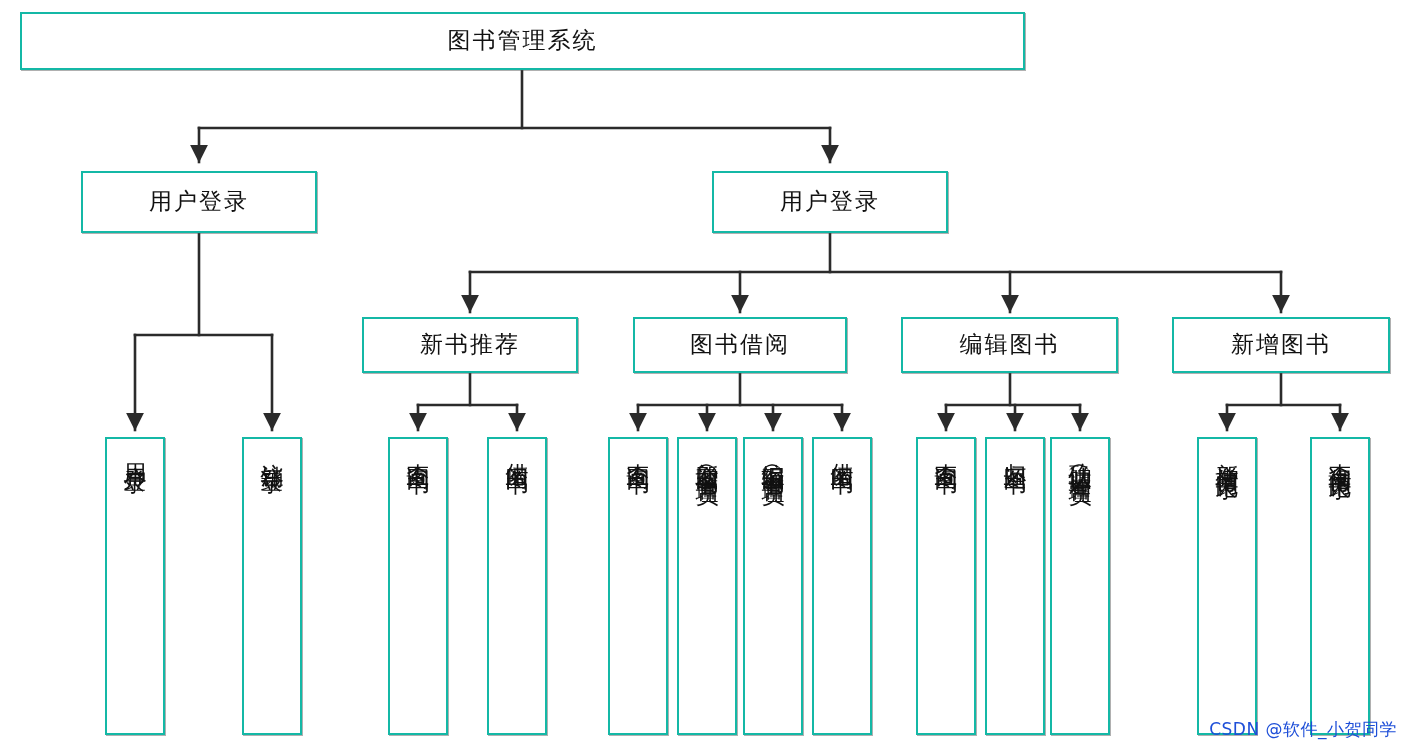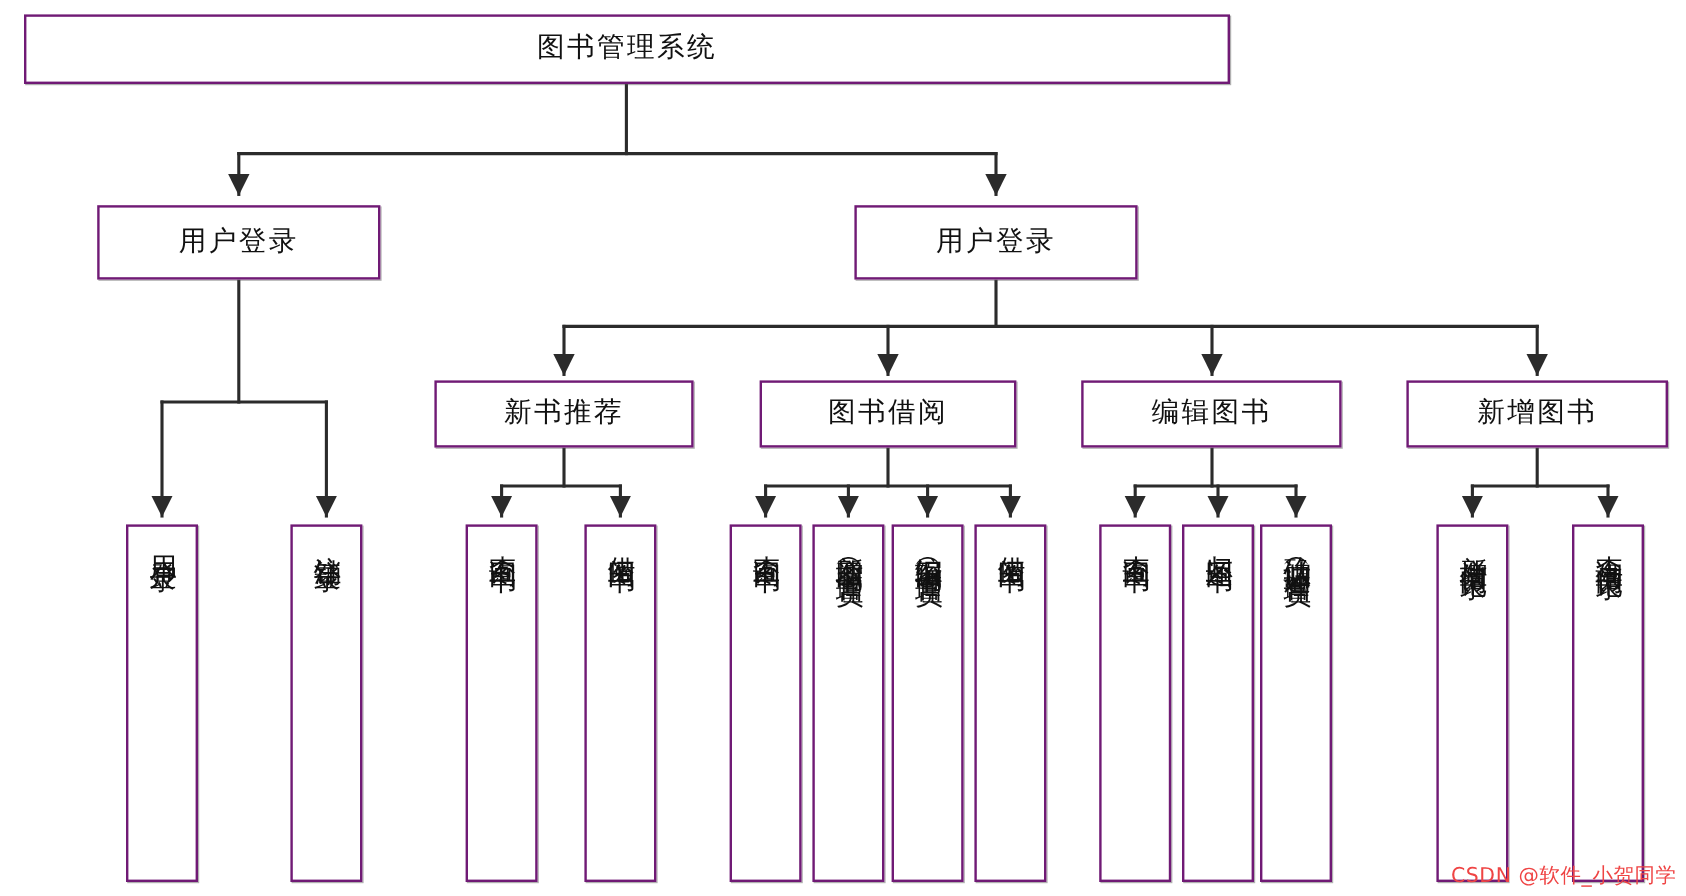--- a/index.html
+++ b/index.html
@@ -19,21 +19,21 @@
     position: absolute;
     left: 0;
     top: 0;
     width: 1405px;
     height: 747px;
     pointer-events: none;
   }
   .node {
     position: absolute;
     box-sizing: border-box;
-    border: 2px solid #701a75;
+    border: 2px solid #14b8a6;
     background: #ffffff;
     display: flex;
     align-items: center;
     justify-content: center;
     color: #111111;
     box-shadow: 1px 1px 0 rgba(80,80,80,0.45);
   }
   .node .label {
     display: block;
     text-align: center;
@@ -58,21 +58,21 @@
     font-size: 23px;
     letter-spacing: 3px;
     line-height: 1;
     white-space: nowrap;
   }
   #watermark {
     position: absolute;
     right: 8px;
     bottom: 6px;
     font-size: 17px;
-    color: #ef4444;
+    color: #1d4ed8;
     letter-spacing: 0.5px;
     white-space: nowrap;
     user-select: none;
   }
 </style>
 </head>
 <body>
 
 <div id="canvas">
 

